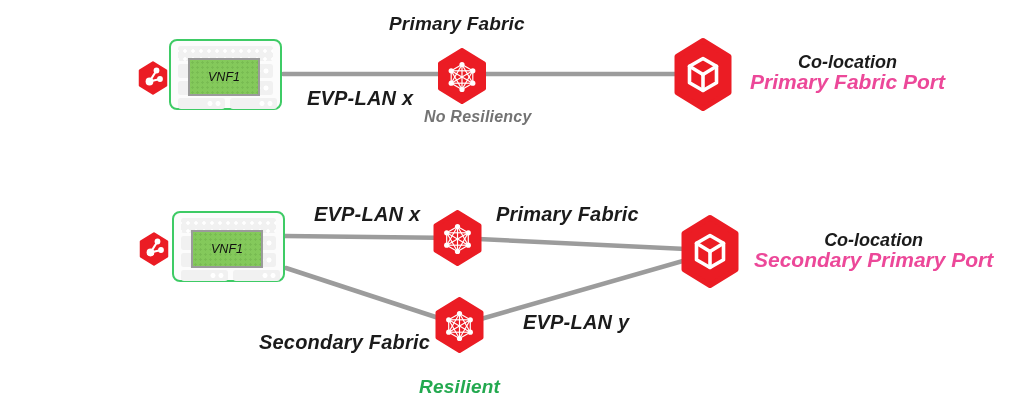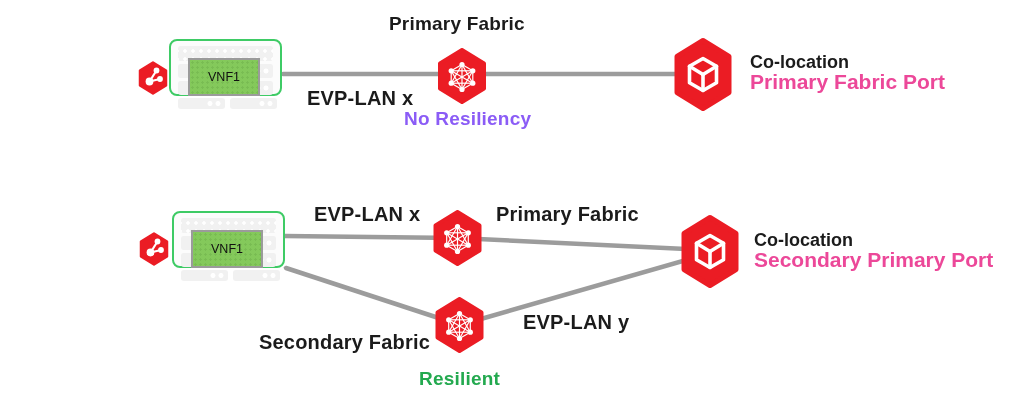--- a/index.html
+++ b/index.html
@@ -1,34 +1,34 @@
 <!DOCTYPE html>
 <html><head>
 <meta charset="utf-8">
 <style>
   html,body { margin:0; padding:0; background:#ffffff; }
   #canvas {
     position:relative; width:1024px; height:414px; background:#ffffff;
-    font-family:"Liberation Sans", sans-serif; overflow:hidden;
+    font-family:"Liberation Sans", sans-serif; overflow:hidden;font-style:italic;
   }
   #links-layer { position:absolute; left:0; top:0; z-index:1; }
   .node { position:absolute; z-index:3; }
   .label {
     position:absolute; z-index:4; font-weight:bold; color:#1b1b1b;
     font-size:20px; white-space:nowrap; letter-spacing:0.2px;
   }
   .title-label { font-size:19px; }
-  .status-red   { color:#8b5cf6; font-size:19px; }
+  .status-red   { color:#737373; font-size:16px;margin-left:20px; }
   .status-green { color:#23a94f; font-size:19px; }
   .colo-block { position:absolute; z-index:4; white-space:nowrap; }
-  .colo-title    { font-weight:bold; color:#1b1b1b; font-size:18px; line-height:22px; }
+  .colo-title    { font-weight:bold; color:#1b1b1b; font-size:18px; line-height:22px;text-align:center; }
   .colo-subtitle { font-weight:bold; color:#ec4899; font-size:21px; line-height:18px; }
   
   .vnf-box {
-    position:absolute; width:113px; height:57px; z-index:2;
+    position:absolute; width:113px; height:71px; z-index:2;
     background:#fcfcfc; border:2px solid #3ecb65; border-radius:8px;
     box-sizing:border-box;
   }
   .slot {
     position:absolute; background:#f1f1f1; border-radius:3px;
     background-image:
       radial-gradient(circle at calc(100% - 7px) 50%, #ffffff 2.2px, transparent 2.8px),
       radial-gradient(circle at calc(100% - 15px) 50%, #ffffff 2.2px, transparent 2.8px);
   }
   .slot-top {
@@ -149,21 +149,21 @@
     <div class="slot slot-mid2"></div>
     <div class="slot slot-bot-left"></div>
     <div class="slot slot-bot-right"></div>
     <div class="vnf-chip">VNF1</div>
   </div>
 
   <div class="label" style="left:314px; top:203px;">EVP-LAN x</div>
   <div class="label" style="left:496px; top:203px;">Primary Fabric</div>
   <div class="label" style="left:259px; top:331px;">Secondary Fabric</div>
   <div class="label" style="left:523px; top:311px;">EVP-LAN y</div>
-  <div class="label status-green" style="left:419px; top:368px;">Resilient</div>
+  <div class="label status-green" style="left:419px; top:376px;">Resilient</div>
 
   <svg class="node" style="left:432px; top:210px;" width="51" height="56" viewBox="0 0 50 56">
     <polygon points="25,2 47,15.5 47,40.5 25,54 3,40.5 3,15.5" fill="#eb1c24" stroke="#eb1c24" stroke-width="4" stroke-linejoin="round"></polygon>
     <g stroke="#ffffff" stroke-width="1.2">
       <line x1="25" y1="16.5" x2="35.8" y2="22.8"></line>
         <line x1="25" y1="16.5" x2="35.8" y2="35.2"></line>
       <line x1="25" y1="16.5" x2="25" y2="41.5"></line>
         <line x1="25" y1="16.5" x2="14.2" y2="35.2"></line>
       <line x1="25" y1="16.5" x2="14.2" y2="22.8"></line>
         <line x1="35.8" y1="22.8" x2="35.8" y2="35.2"></line>

